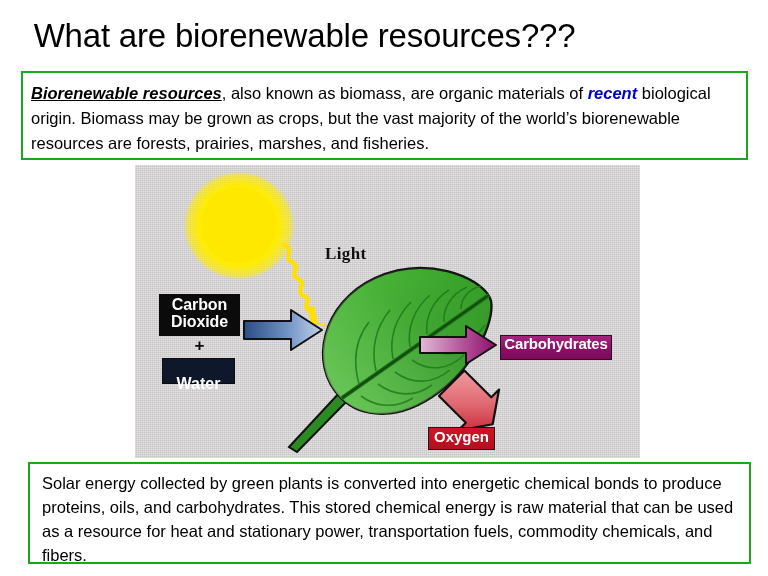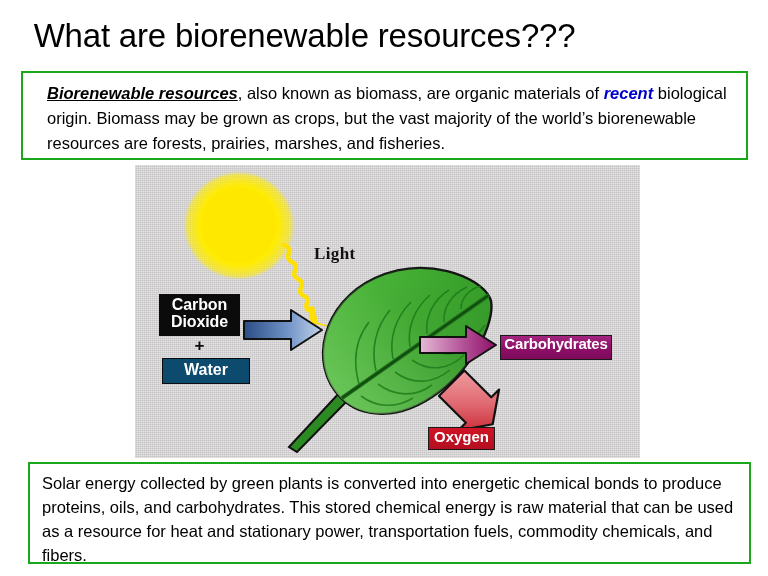--- a/index.html
+++ b/index.html
@@ -33,21 +33,21 @@
     position: absolute;
     border: 2px solid #1aa81a;
     background: #ffffff;
     color: #000000;
   }
   #top-textbox {
     left: 21px;
     top: 71px;
     width: 727px;
     height: 89px;
-    padding: 8px 12px 0 24px;
+    padding: 8px 12px 0 8px;
     font-size: 16.5px;
     line-height: 25px;
   }
   #bottom-textbox {
     left: 28px;
     top: 462px;
     width: 723px;
     height: 102px;
     padding: 7px 12px 0 12px;
     font-size: 16.5px;
@@ -108,21 +108,21 @@
     left: 16px; top: 14px;
     width: 76px; height: 76px;
     border-radius: 48% 52% 50% 50% / 50% 48% 52% 50%;
     background: #ffe800;
   }
 
   
   #light-ray-icon { position: absolute; left: 145px; top: 78px; width: 100px; height: 88px; }
   #light-label {
     position: absolute;
-    left: 179px;
+    left: 190px;
     top: 79px;
     font-family: "Liberation Serif", serif;
     font-weight: bold;
     font-size: 17px;
     color: #111111;
     letter-spacing: 0.4px;
   }
 
   
   #leaf-icon { position: absolute; left: 148px; top: 93px; width: 215px; height: 195px; }
@@ -145,25 +145,25 @@
     letter-spacing: -0.1px;
   }
   #plus-symbol {
     left: 24px; top: 172px;
     width: 81px; height: 20px;
     color: #0b0b0b;
     font-size: 17px;
   }
   #water-label {
     left: 27px; top: 193px;
-    width: 88px; height: 26px;
-    background: #0c4a6e;
+    width: 73px; height: 26px;
+    background: #0f172a;
     color: #ffffff;
     font-size: 16px;
-    padding-top: 2px;
+    padding-top: 16px;
     border: 1px solid #0b0b0b;
   }
   #carbohydrates-label {
     left: 365px; top: 170px;
     width: 112px; height: 25px;
     background: linear-gradient(180deg, #a3257f 0%, #8e1068 50%, #7d0a5b 100%);
     color: #ffffff;
     font-size: 15px;
     padding-top: 0;
     border: 1px solid #1a1a1a;

